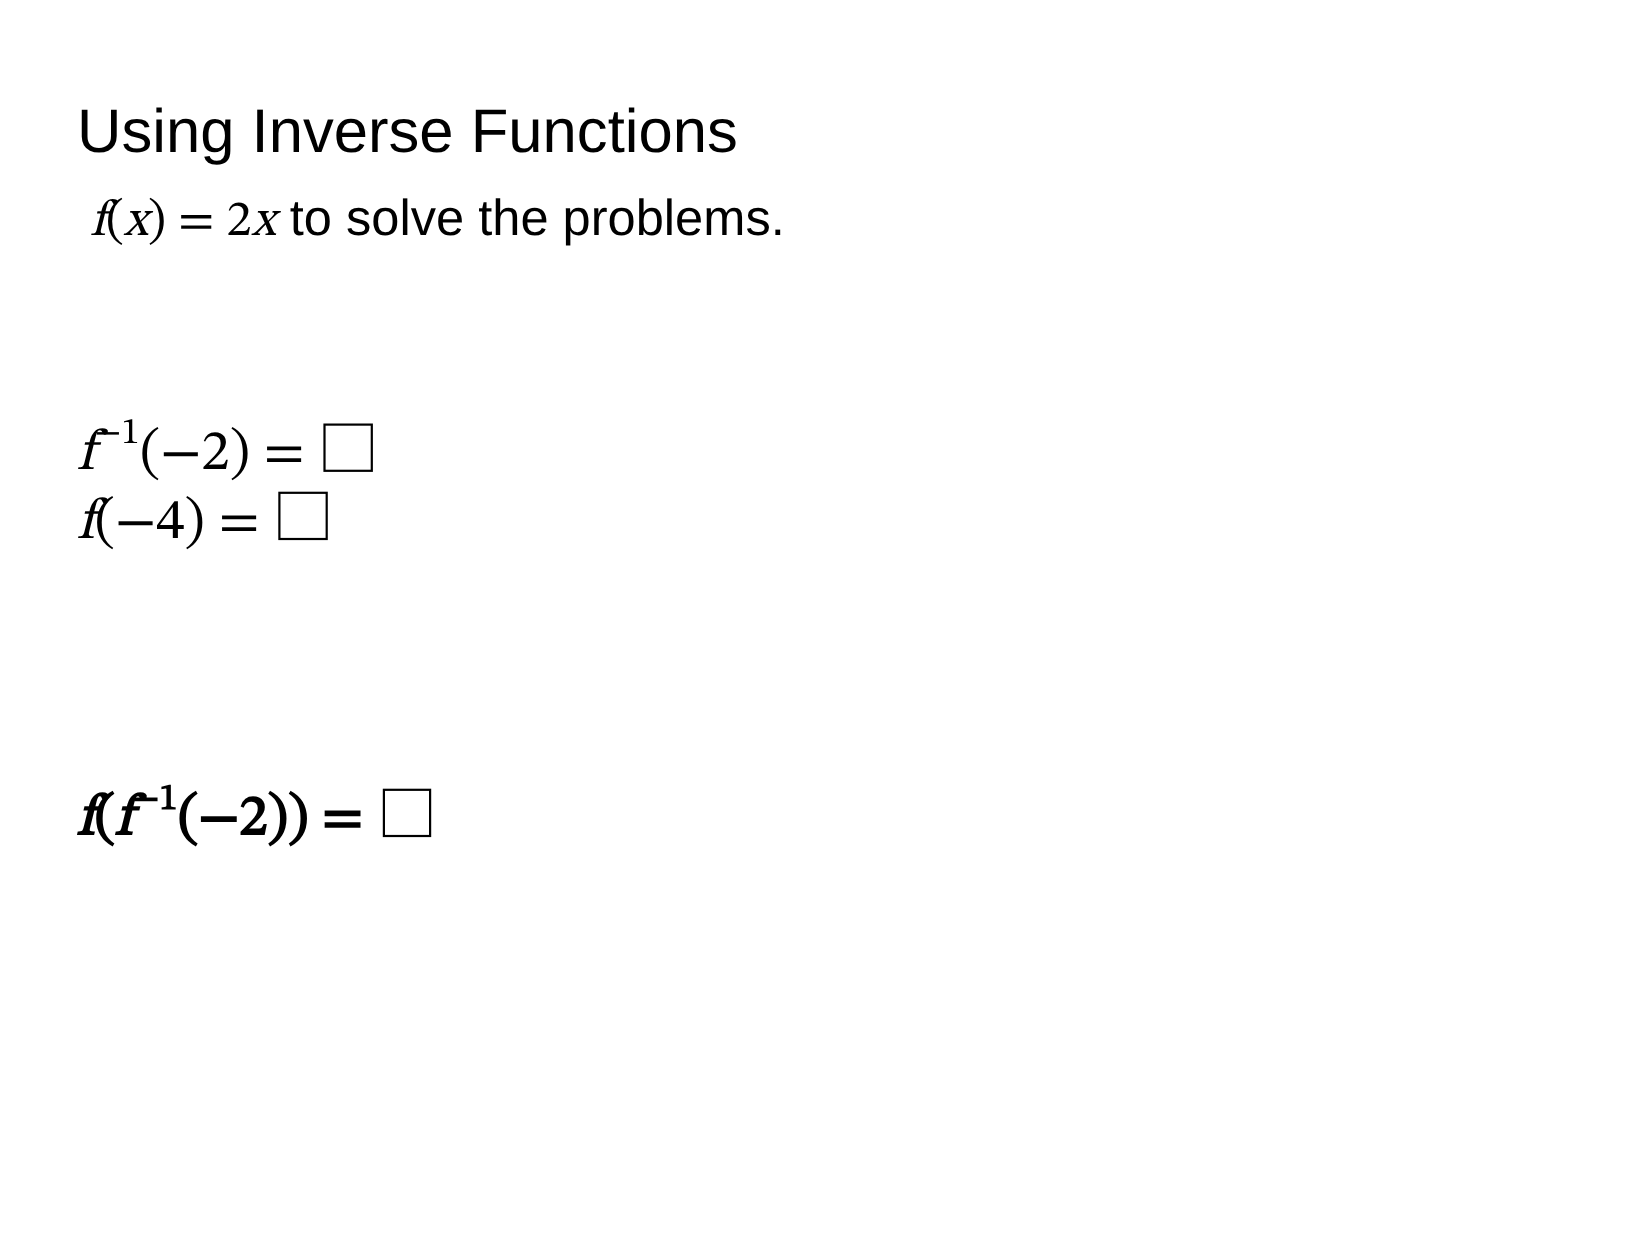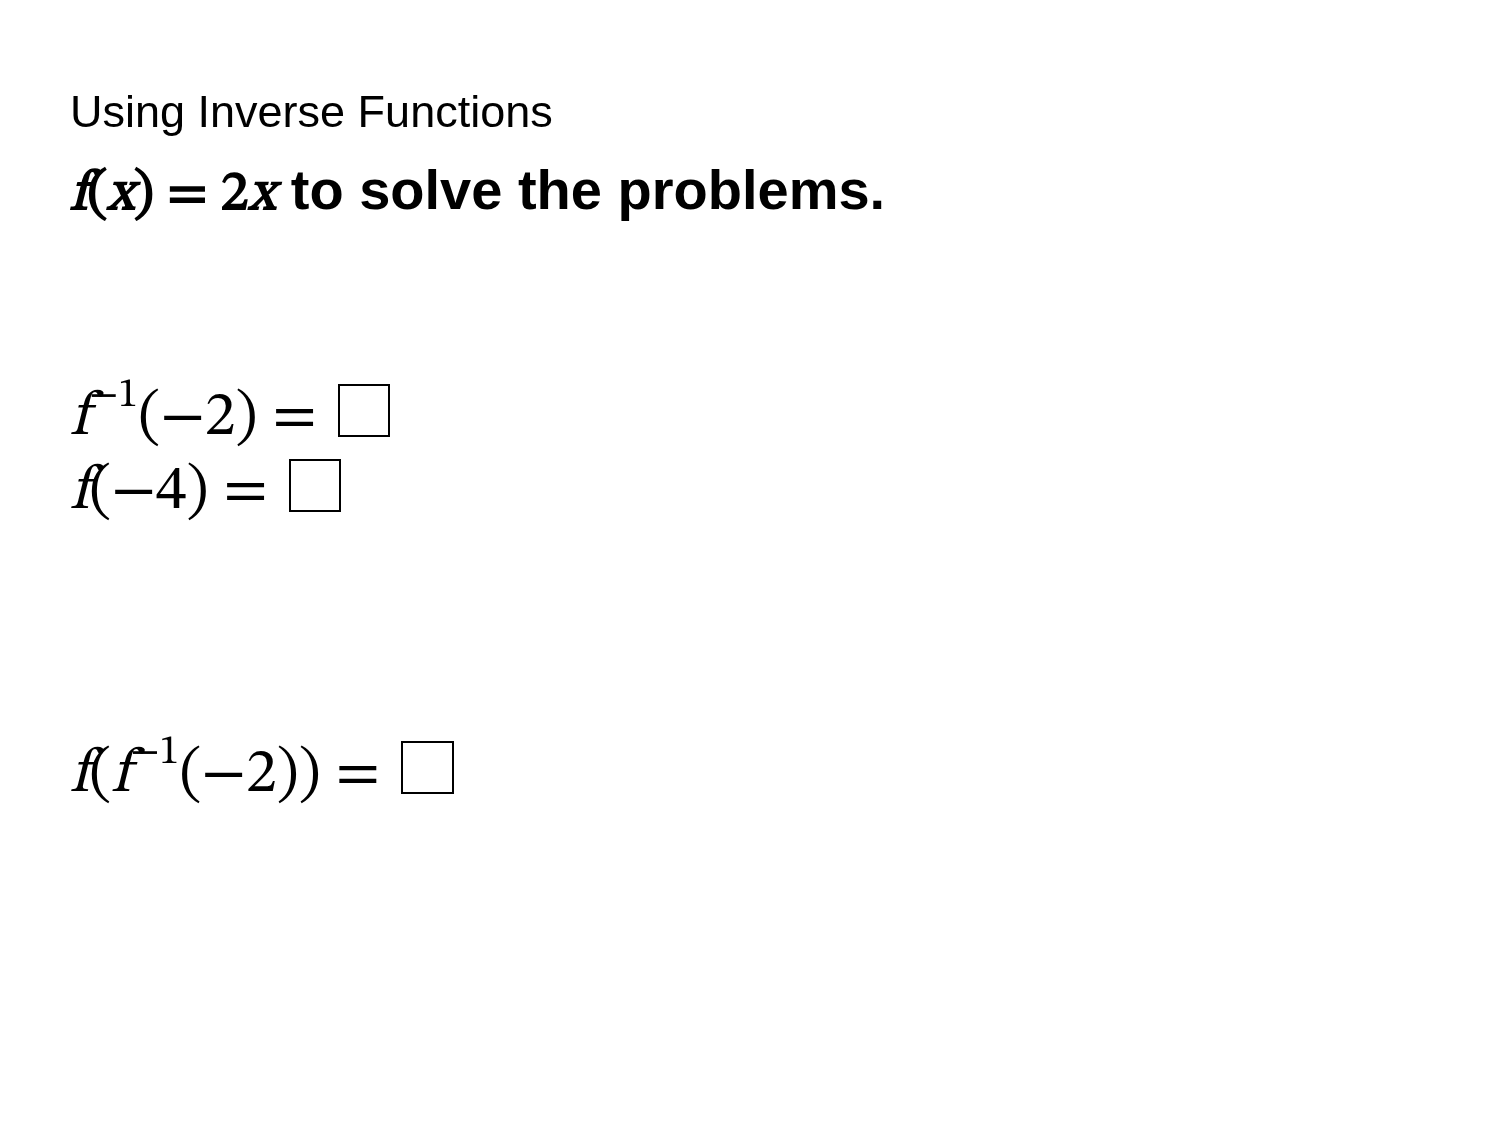--- a/index.html
+++ b/index.html
@@ -9,50 +9,52 @@
     }
     body {
       width: 1500px;
       height: 1132px;
       background: #ffffff;
       font-family: -apple-system, BlinkMacSystemFont, "Segoe UI", Helvetica, Arial, sans-serif;
       padding: 80px 70px;
       color: #000000;
     }
     .header-line {
-      font-size: 45px;
+      font-size: 56px;
       font-weight: 400;
       line-height: 1.4;
       margin-bottom: 8px;
     }
     .equation-line {
-      font-size: 56px;
-      font-weight: 700;
+      font-size: 46px;
+      font-weight: 400;
       line-height: 1.4;
+      margin-left: 12px;
     }
     .math {
       font-family: "Cambria Math", "STIX Two Math", "Latin Modern Math", serif;
       font-style: italic;
     }
     .math-upright {
       font-family: "Cambria Math", "STIX Two Math", "Latin Modern Math", serif;
       font-style: normal;
     }
     .problem {
-      font-size: 62px;
+      font-size: 52px;
       font-family: "Cambria Math", "STIX Two Math", "Latin Modern Math", serif;
       line-height: 1.2;
     }
     .problem-1 {
       margin-top: 145px;
     }
     .problem-2 {
     }
     .problem-3 {
       margin-top: 205px;
+      font-weight: bold;
     }
     .italic-f {
       font-style: italic;
     }
     .sup {
       font-size: 0.65em;
       vertical-align: super;
       position: relative;
       top: -0.15em;
     }

